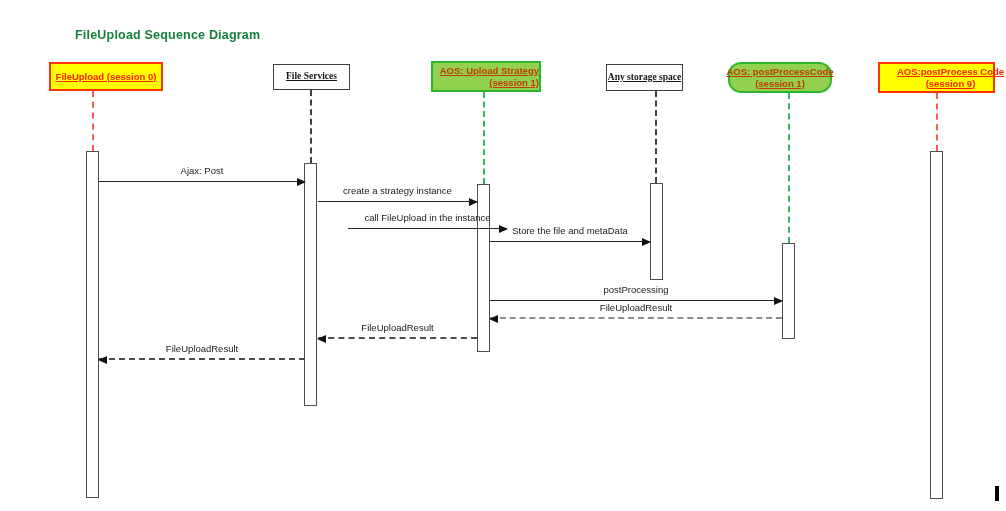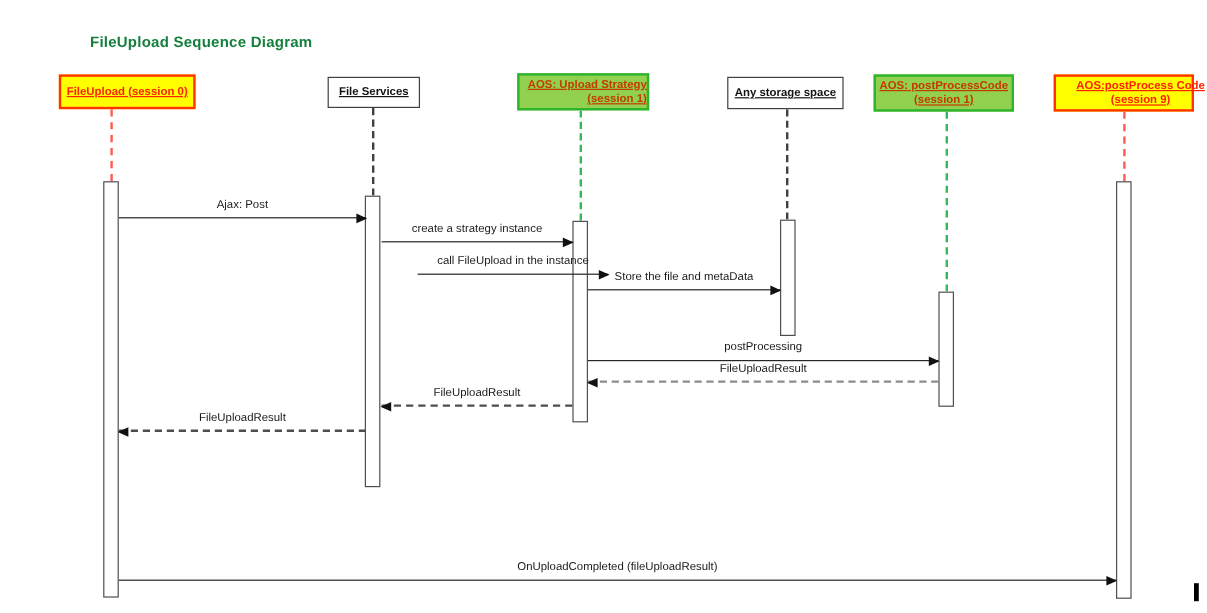--- a/index.html
+++ b/index.html
@@ -13,21 +13,21 @@
   }
   
   .pbox{
     position:absolute;box-sizing:border-box;display:flex;flex-direction:column;
     justify-content:center;align-items:center;text-align:center;
     font-size:9.5px;font-weight:bold;line-height:1.25;z-index:4;
   }
   .pbox span{text-decoration:underline;white-space:nowrap;}
   .pbox.yellow{background:#FFFF00;border:2px solid #FF3300;color:#FF2200;}
   .pbox.green{background:#92D050;border:2px solid #2EB52E;color:#C33B00;}
-  .pbox.plain{background:#FFFFFF;border:1.5px solid #404040;color:#141414;}
+  .pbox.plain{background:#FFFFFF;border:1.5px solid #404040;color:#141414;font-family:Liberation Serif, serif;}
   
   .lifeline{position:absolute;width:0;border-left:2px dashed #404040;z-index:1;}
   .lifeline.red{border-left-color:#FF5A52;}
   .lifeline.green{border-left-color:#34B85C;}
   .lifeline.dark{border-left-color:#404040;}
   
   .abar{
     position:absolute;width:13px;background:#ffffff;border:1px solid #4f4f4f;
     box-sizing:border-box;z-index:2;
   }
@@ -66,25 +66,25 @@
     <span></span>
   </div>
   <div class="pbox plain" style="left:273px;top:64px;width:77px;height:26px;">
     <span>File Services</span>
     <span></span>
   </div>
   <div class="pbox green" style="left:431px;top:61px;width:110px;height:31px;align-items:flex-end;">
     <span>AOS: Upload Strategy</span>
     <span>(session 1)</span>
   </div>
-  <div class="pbox plain" style="left:606px;top:64px;width:97px;height:27px;">
+  <div class="pbox plain" style="left:606px;top:64px;width:77px;height:27px;">
     <span>Any storage space</span>
     <span></span>
   </div>
-  <div class="pbox green" style="left:728px;top:62px;width:117px;height:31px;">
+  <div class="pbox green" style="left:728px;top:62px;width:104px;height:31px;border-radius:13px;">
     <span>AOS: postProcessCode</span>
     <span>(session 1)</span>
   </div>
   <div class="pbox yellow" style="left:878px;top:62px;width:117px;height:31px;padding-left:28px;">
     <span>AOS:postProcess Code</span>
     <span>(session 9)</span>
   </div>
 
   <div class="abar" style="left:86px;top:151px;height:347px;"></div>
   <div class="abar" style="left:304px;top:163px;height:243px;"></div>
@@ -134,21 +134,16 @@
     <div class="line dashed"></div>
     <div class="arr left"></div>
   </div>
 
   <div class="msg" style="left:99px;top:340px;width:206px;">
     <div class="lbl">FileUploadResult</div>
     <div class="line dashed"></div>
     <div class="arr left"></div>
   </div>
 
-  <div class="msg" style="left:99px;top:464px;width:831px;">
-    <div class="lbl">OnUploadCompleted (fileUploadResult)</div>
-    <div class="line"></div>
-    <div class="arr right"></div>
-  </div>
 
   <div class="cursor-mark"></div>
 
 </div>
 
 </body></html>

